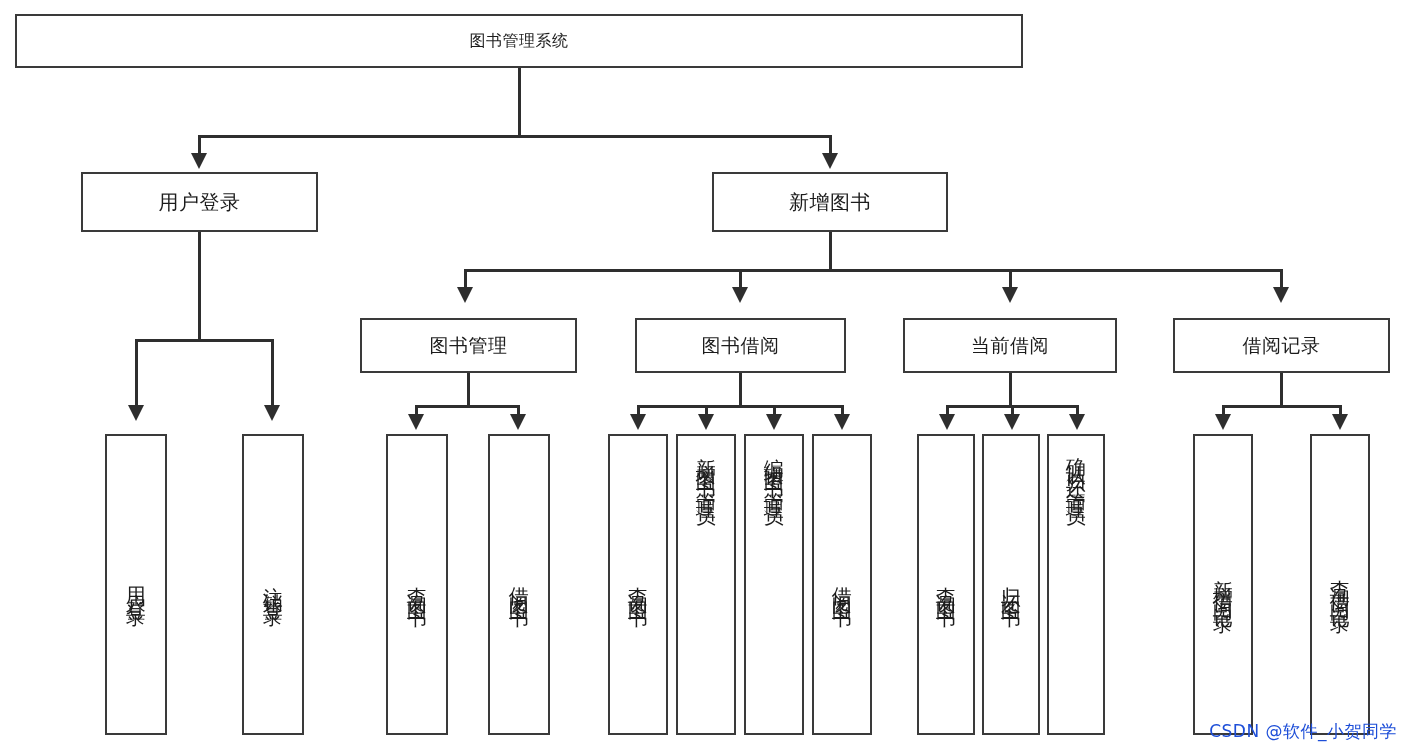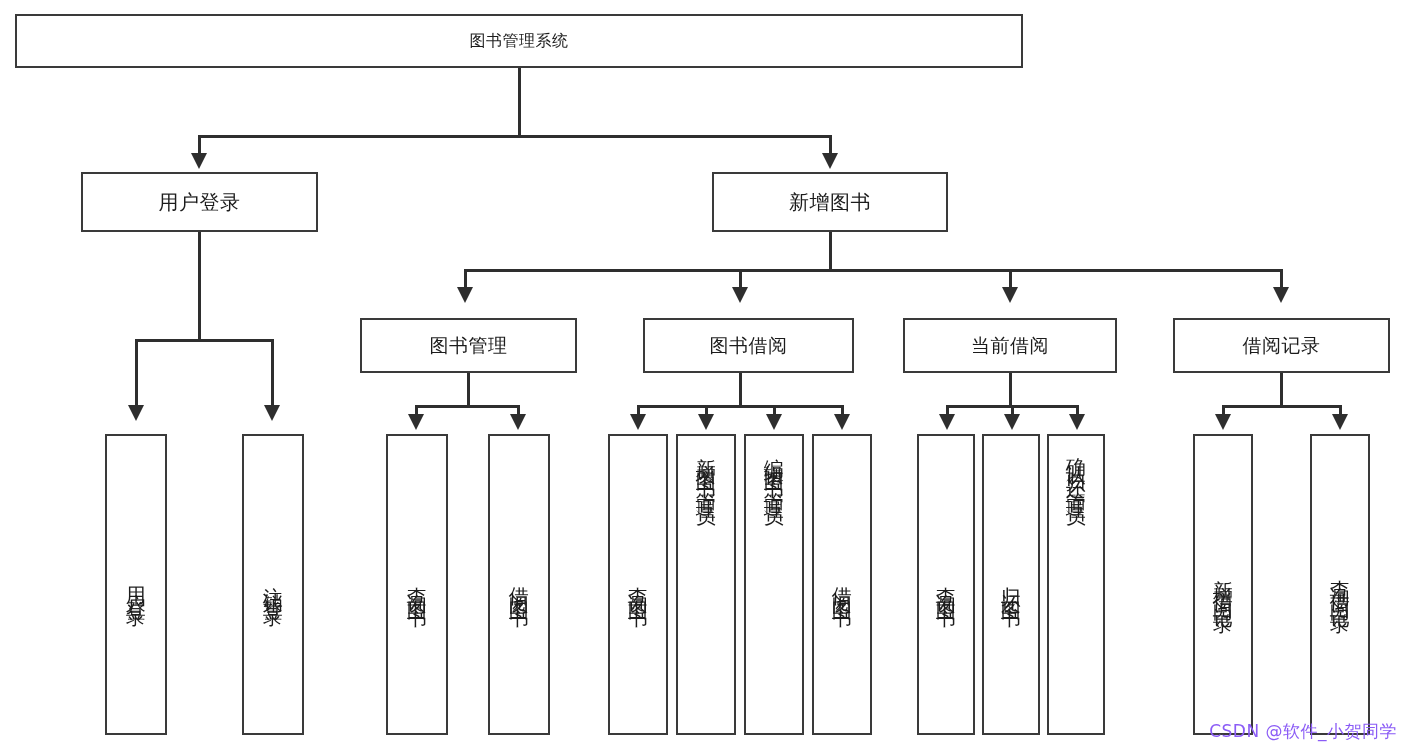--- a/index.html
+++ b/index.html
@@ -79,21 +79,21 @@
     border-left:8px solid transparent;
     border-right:8px solid transparent;
     border-top:16px solid #2e2e2e;
   }
   
   #watermark{
     position:absolute;
     right:8px;
     bottom:4px;
     font-size:17px;
-    color:#8b5cf6;
+    color:#1d4ed8;
     letter-spacing:0.5px;
     white-space:nowrap;
     user-select:none;
   }
 </style>
 </head>
 <body>
 
 <div id="canvas">
 
@@ -129,21 +129,21 @@
   <div class="vline" style="left:739px;top:269px;height:22px;"></div>
   <div class="arrow" style="left:732px;top:287px;"></div>
   <div class="vline" style="left:1009px;top:269px;height:22px;"></div>
   <div class="arrow" style="left:1002px;top:287px;"></div>
   <div class="vline" style="left:1280px;top:269px;height:22px;"></div>
   <div class="arrow" style="left:1273px;top:287px;"></div>
 
   <div class="node level2" style="left:360px;top:318px;width:217px;height:55px;">
     <span>图书管理</span>
   </div>
-  <div class="node level2" style="left:635px;top:318px;width:211px;height:55px;margin-left:8px;">
+  <div class="node level2" style="left:635px;top:318px;width:211px;height:55px;">
     <span>图书借阅</span>
   </div>
   <div class="node level2" style="left:1173px;top:318px;width:217px;height:55px;">
     <span>借阅记录</span>
   </div>
   <div class="node level2" style="left:903px;top:318px;width:214px;height:55px;">
     <span>当前借阅</span>
   </div>
 
   <div class="vline" style="left:467px;top:373px;height:35px;"></div>

